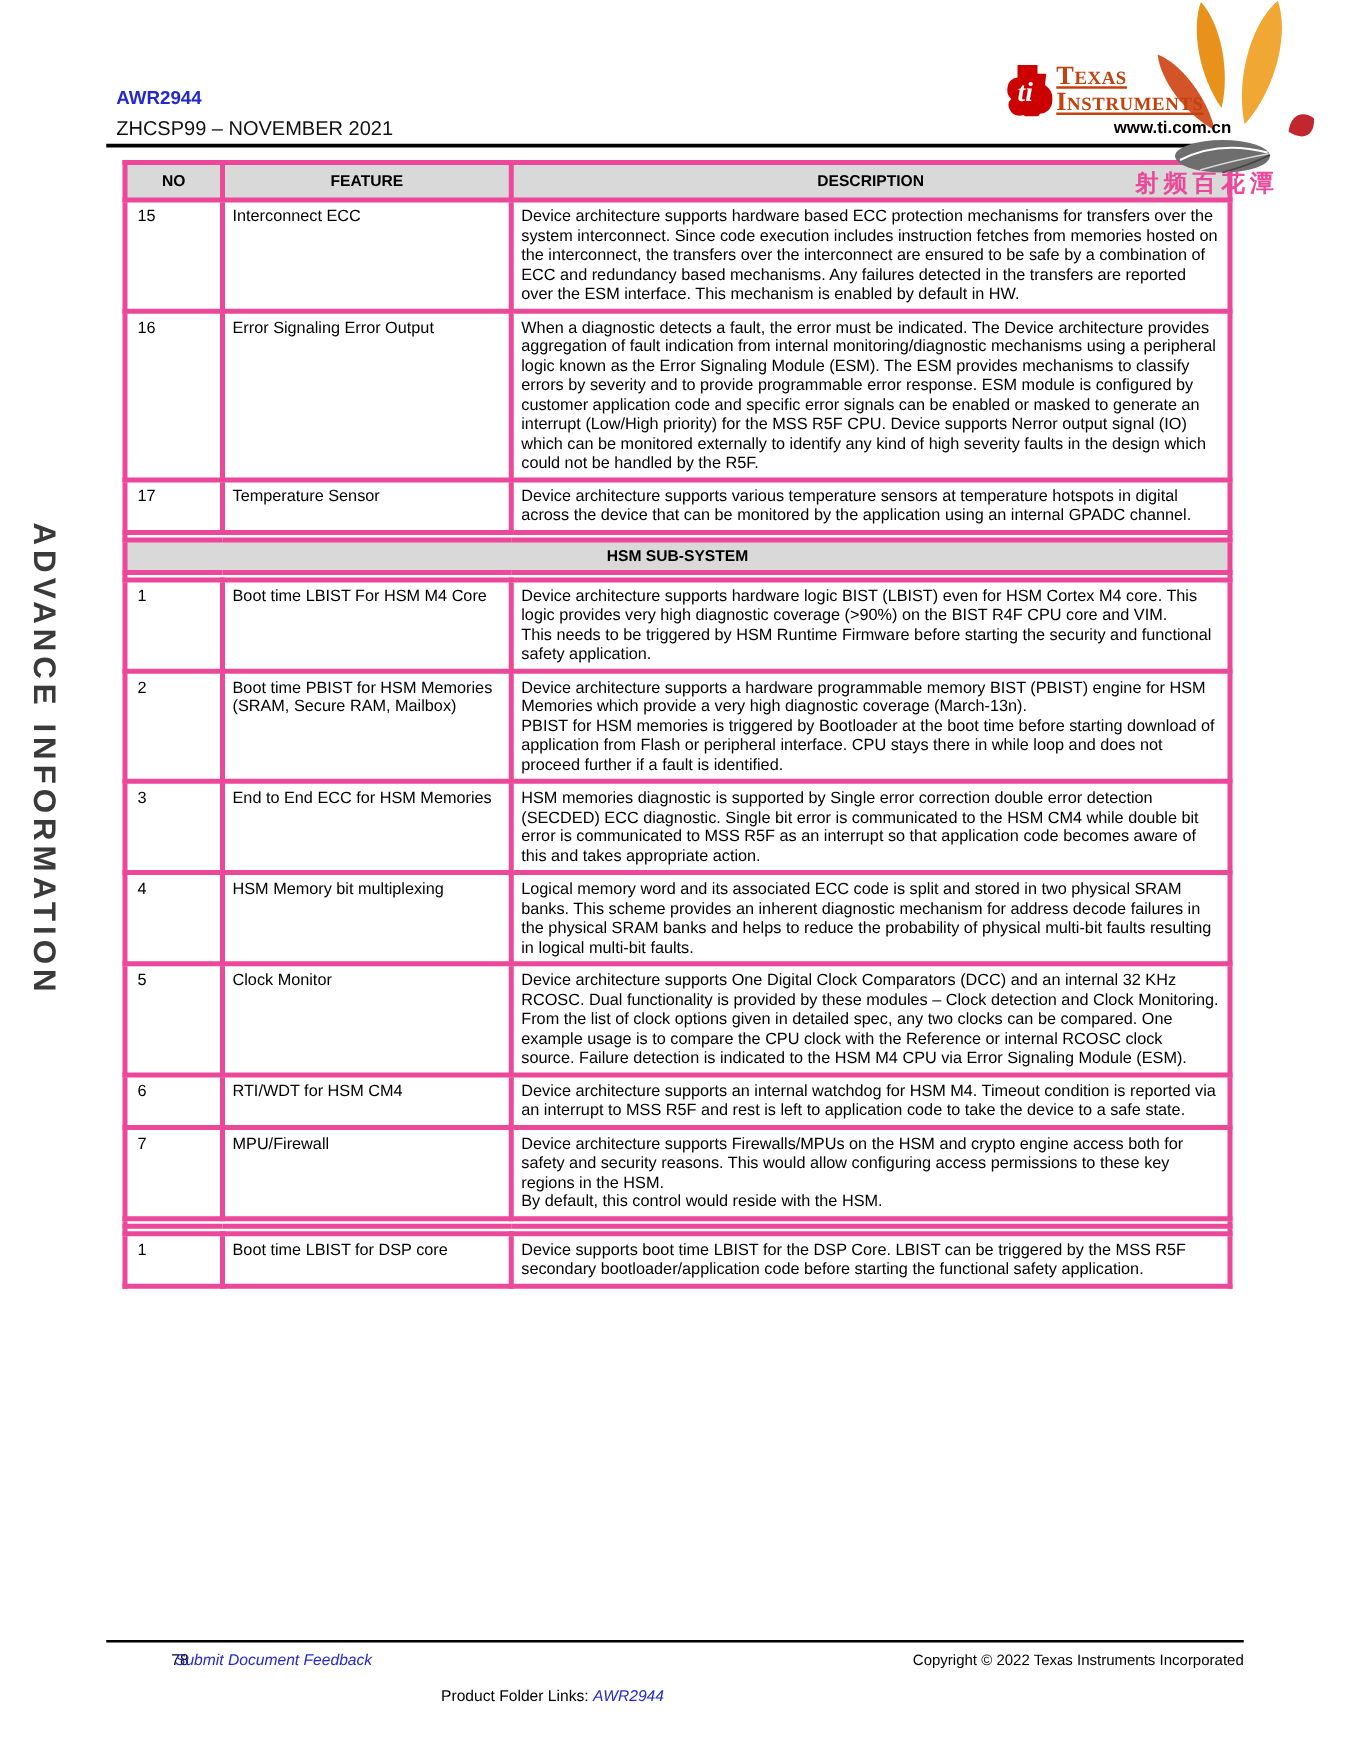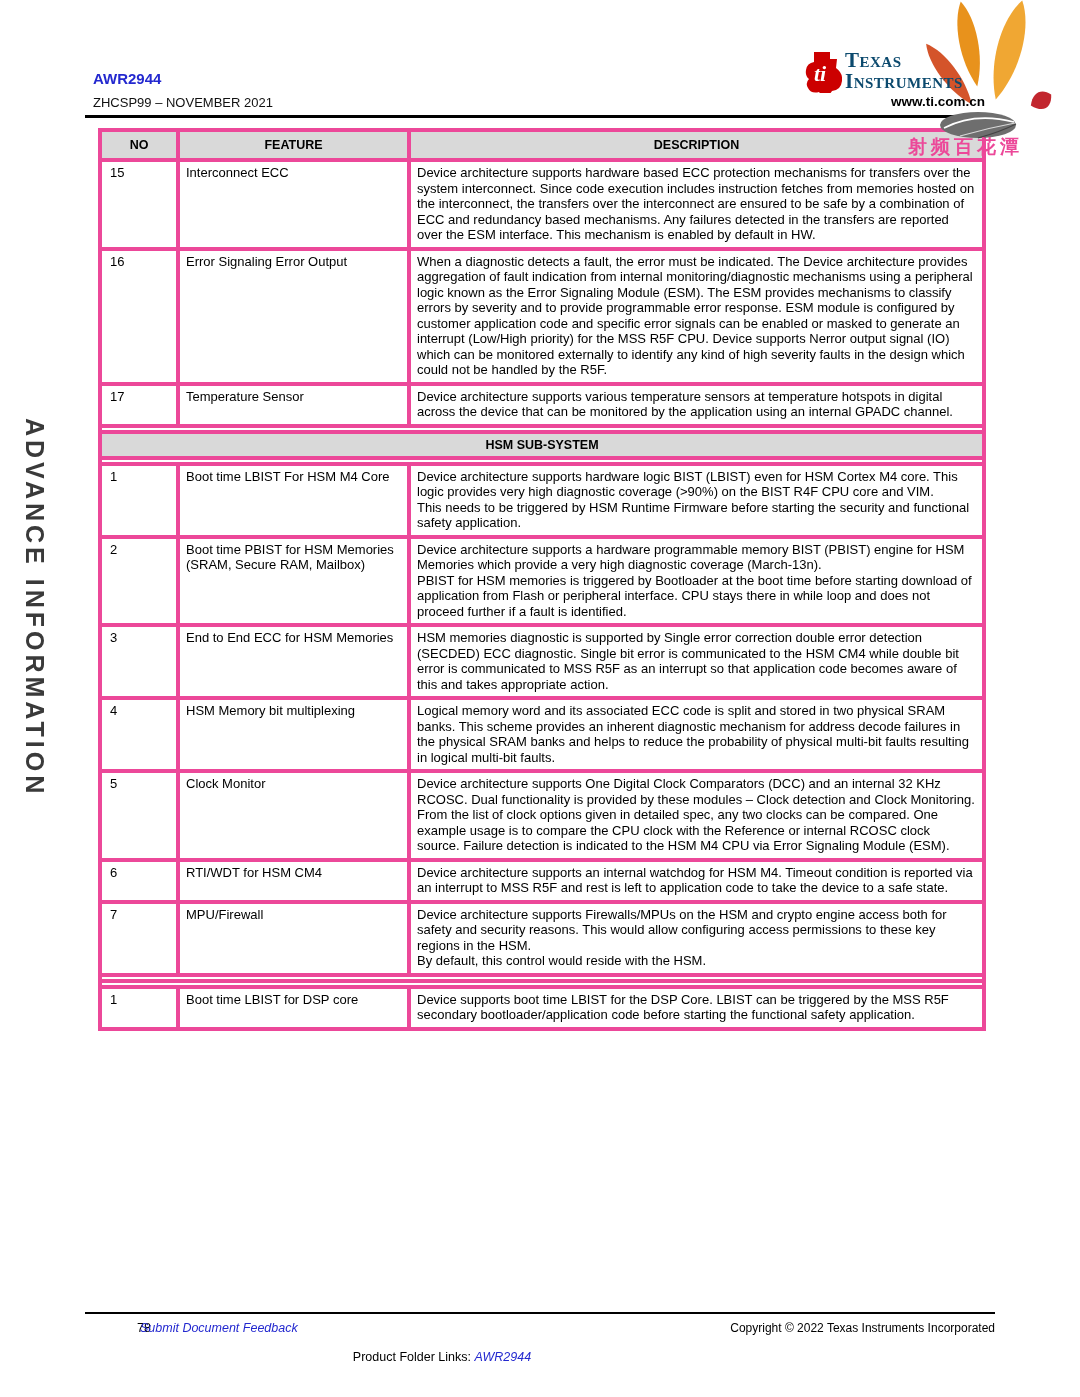--- a/index.html
+++ b/index.html
@@ -5,26 +5,26 @@
   * { margin:0; padding:0; box-sizing:border-box; }
   html,body { background:#fff; }
   body {
     width:1080px; height:1397px; position:relative; overflow:hidden;
     font-family:"Liberation Sans", sans-serif; color:#000;
   }
 
   
   .doc-id { position:absolute; left:93px; top:70px; font-size:15px; font-weight:bold;
             color:var(--link_blue,#2328cf); z-index:3; text-decoration:none; }
-  .doc-code { position:absolute; left:93px; top:95px; font-size:13px; color:#111; z-index:3; }
+  .doc-code { position:absolute; left:93px; top:95px; font-size:16px; color:#111; z-index:3; }
   .header-rule { position:absolute; left:85px; top:115px; width:910px; height:3px; background:#000; z-index:3; }
 
   .ti-bug { position:absolute; left:804px; top:51px; z-index:3; }
   .ti-name { position:absolute; left:845px; top:50px; z-index:3;
-             font-family:"Liberation Serif", serif; font-weight:bold; color:#0c4a6e; }
+             font-family:"Liberation Serif", serif; font-weight:bold; color:#c2410c;text-decoration:underline; }
   .ti-name span { display:block; font-variant:small-caps; font-size:21px; line-height:21px; letter-spacing:0.5px; }
   .website { position:absolute; left:800px; top:94px; width:185px; text-align:right;
              font-size:13.5px; font-weight:bold; z-index:3; color:#000; text-decoration:none; }
 
   
   .flame-svg { position:absolute; left:905px; top:0; z-index:1; }
   .oval-svg  { position:absolute; left:930px; top:108px; z-index:4; }
   .watermark-text { position:absolute; left:908px; top:134px; z-index:4;
                     font-size:19px; font-weight:bold; letter-spacing:4px;
                     font-family:"DejaVu Sans", sans-serif; color:#ec4899; }

